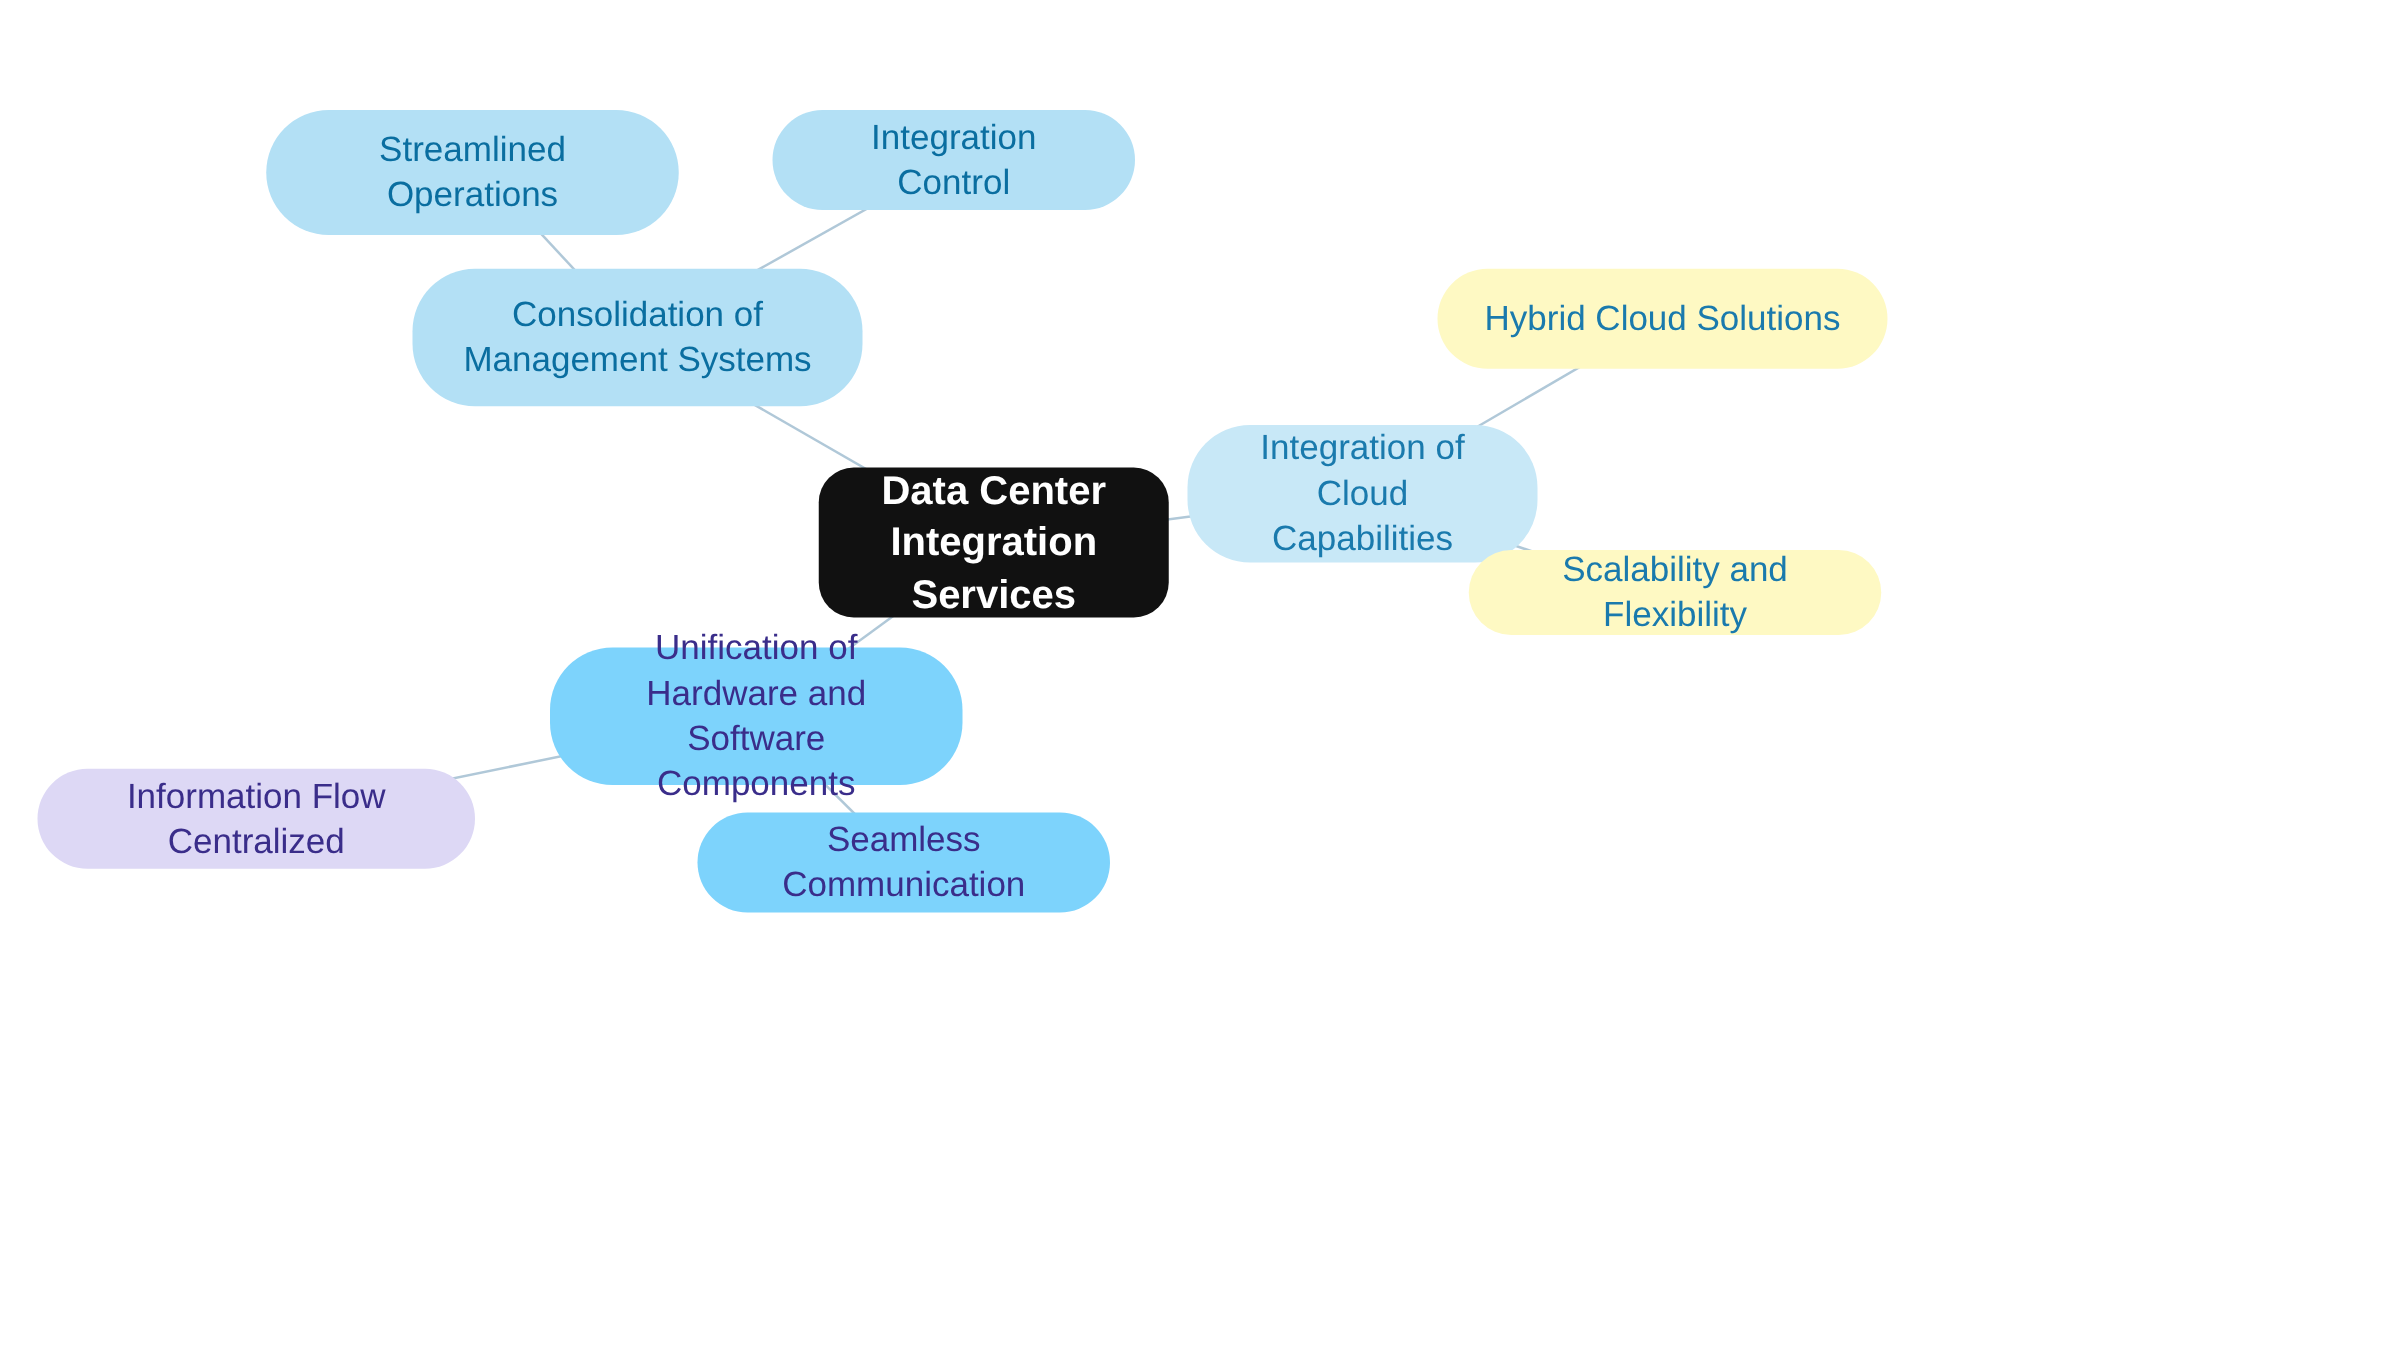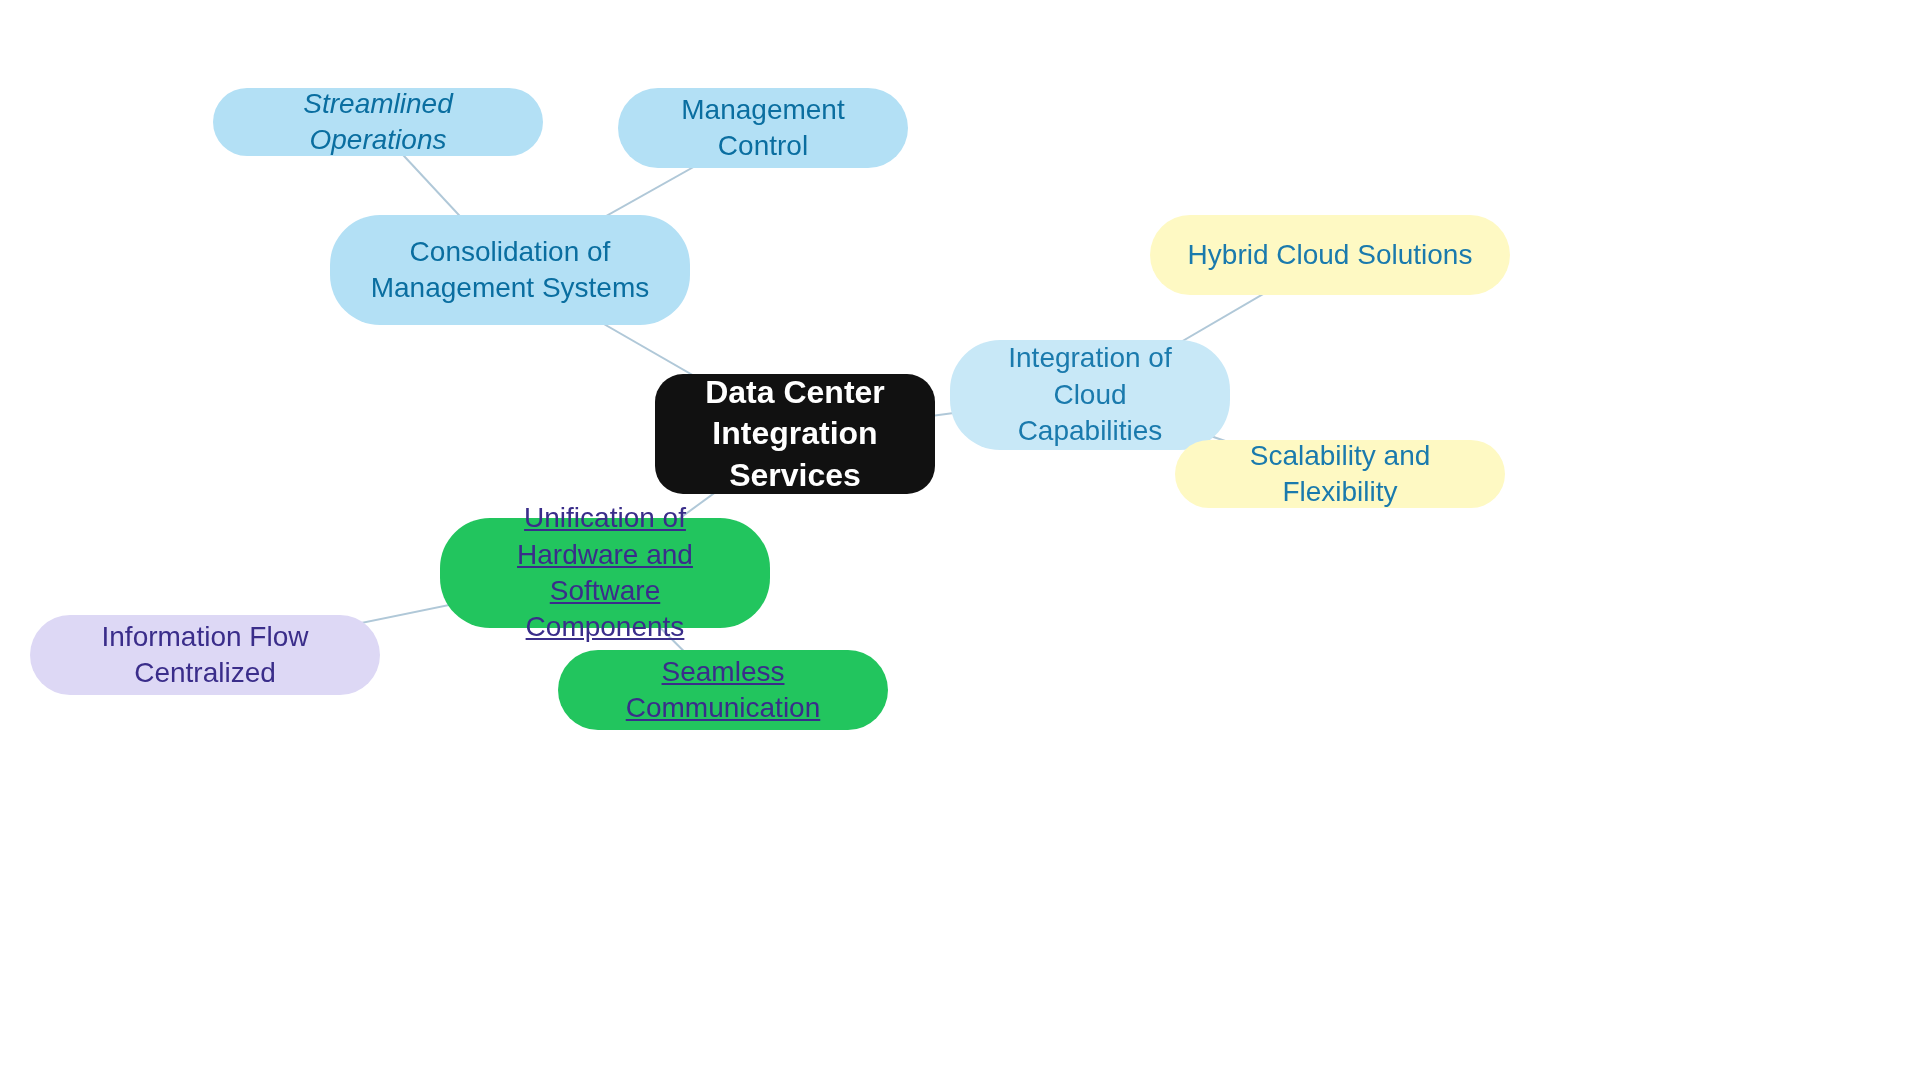--- a/index.html
+++ b/index.html
@@ -57,24 +57,23 @@
       border: none;
     }
 
     .node-blue-lighter {
       background: #fef9c3;
       color: #1a7aad;
       border: none;
     }
 
     .node-purple {
-      background: #22c55e;
+      background: #7dd3fc;
       color: #3a2d8a;
       border: none;
-      text-decoration: underline;
     }
 
     .node-purple-light {
       background: #ddd8f5;
       color: #3a2d8a;
       border: none;
     }
   </style>
 </head>
 <body>
@@ -88,26 +87,26 @@
     <line x1="1090" y1="395" x2="1340" y2="480" stroke="#b0c8d8" stroke-width="2"></line>
     <line x1="795" y1="434" x2="605" y2="573" stroke="#b0c8d8" stroke-width="2"></line>
     <line x1="605" y1="573" x2="205" y2="655" stroke="#b0c8d8" stroke-width="2"></line>
     <line x1="605" y1="573" x2="723" y2="690" stroke="#b0c8d8" stroke-width="2"></line>
   </svg>
 
 <div class="node node-center" id="node-center" style="left:655px; top:374px; width:280px; height:120px;">
   <span>Data Center Integration Services</span>
 </div>
 
-<div class="node node-blue-dark" id="node-streamlined" style="left:213px; top:88px; width:330px; height:68px;font-style:italic;">
+<div class="node node-blue-dark" id="node-streamlined" style="left:213px; top:88px; width:330px; height:100px;">
   <span>Streamlined Operations</span>
 </div>
 
 <div class="node node-blue-dark" id="node-centralized" style="left:618px; top:88px; width:290px; height:80px;">
-  <span>Management Control</span>
+  <span>Integration Control</span>
 </div>
 
 <div class="node node-blue-dark" id="node-consolidation" style="left:330px; top:215px; width:360px; height:110px;">
   <span>Consolidation of Management Systems</span>
 </div>
 
 <div class="node node-blue-lighter" id="node-hybrid" style="left:1150px; top:215px; width:360px; height:80px;">
   <span>Hybrid Cloud Solutions</span>
 </div>
 

